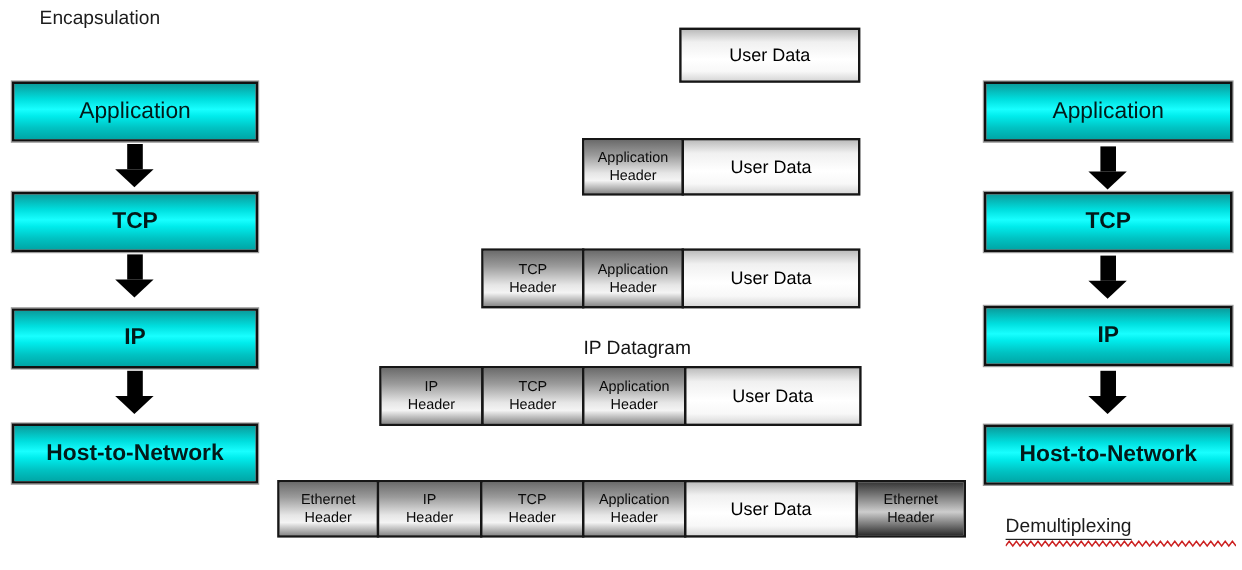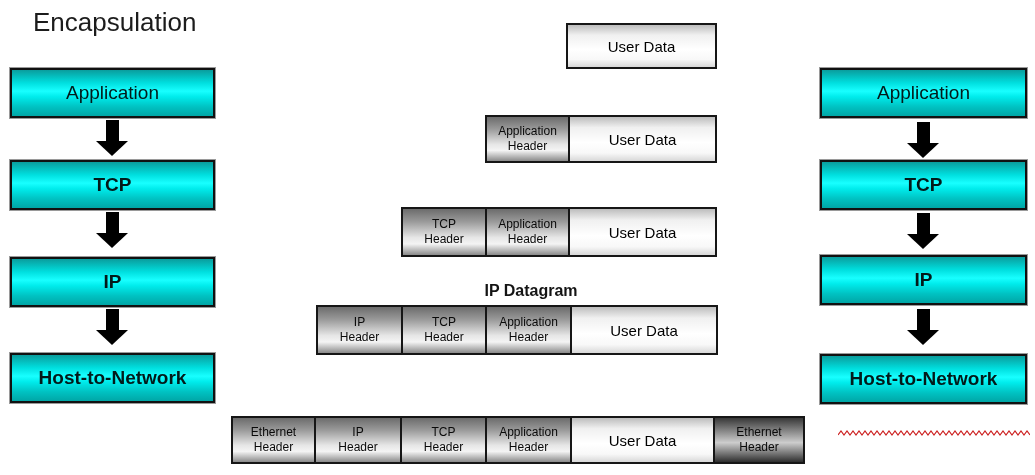--- a/index.html
+++ b/index.html
@@ -1,21 +1,21 @@
 <!DOCTYPE html>
 <html><head>
 <meta charset="utf-8">
 <style>
   * { margin:0; padding:0; box-sizing:border-box; }
   html,body { background:#ffffff; }
   body { font-family:"Liberation Sans","DejaVu Sans",sans-serif; color:#000; }
   #stage { position:relative; width:1035px; height:475px; background:#ffffff; overflow:hidden; }
 
   
-  .diagram-title { position:absolute; font-size:26px; color:#1c1c1c; letter-spacing:0px; }
+  .diagram-title { position:absolute; font-size:16px; color:#1c1c1c; letter-spacing:0px; }
   #encap-title { left:33px; top:7px; }
   #demux-wrap { left:838px; top:430px; }
   #demux-text { border-bottom:1px solid #222; padding-bottom:1px; display:inline-block; }
   #demux-wrap svg { display:block; margin-top:0px; }
 
   
   .stack-box {
     position:absolute; width:205px; height:50px;
     display:flex; align-items:center; justify-content:center;
     border:2px solid #111;
@@ -54,24 +54,24 @@
   }
   .cell .l { display:block; }
 
   .row-label { position:absolute; width:200px; text-align:center; font-size:16px; color:#141414; }
 
   
   #row1 { left:566px; top:23px;  } #row1 .cell { height:46px; }
   #row2 { left:485px; top:115px; } #row2 .cell { height:48px; }
   #row3 { left:401px; top:207px; } #row3 .cell { height:50px; }
   #row4 { left:316px; top:305px; } #row4 .cell { height:50px; }
-  #row5 { left:231px; top:400px;margin-top:16px; } #row5 .cell { height:48px; }
+  #row5 { left:231px; top:400px; } #row5 .cell { height:48px; }
 
   #lbl-tcp-segment     { left:460px; top:184px; }
-  #lbl-ip-datagram     { left:431px; top:282px;font-weight:bold; }
+  #lbl-ip-datagram     { left:431px; top:282px; }
   #lbl-ethernet-header { left:471px; top:380px; }
 </style>
 </head>
 <body>
 
 <div id="stage">
 
   <div id="encap-title" class="diagram-title">Encapsulation</div>
 
   <div class="stack-box col-left" style="top:68px">
@@ -118,20 +118,21 @@
   </div>
   <div class="down-arrow" style="left:907px; top:309px">
     <div class="stem"></div>
     <div class="head"></div>
   </div>
   <div class="stack-box col-right bold" style="top:354px">
     <span>Host-to-Network</span>
   </div>
 
   <div id="demux-wrap" class="diagram-title">
+    <span id="demux-text">Demultiplexing</span>
     <svg class="wavy" width="192" height="7">
       <path fill="none" stroke-width="1.2" stroke="#cc2020" d="M0 5 L3 1 L6 5 L9 1 L12 5 L15 1 L18 5 L21 1 L24 5 L27 1 L30 5 L33 1 L36 5 L39 1 L42 5 L45 1 L48 5 L51 1 L54 5 L57 1 L60 5 L63 1 L66 5 L69 1 L72 5 L75 1 L78 5 L81 1 L84 5 L87 1 L90 5 L93 1 L96 5 L99 1 L102 5 L105 1 L108 5 L111 1 L114 5 L117 1 L120 5 L123 1 L126 5 L129 1 L132 5 L135 1 L138 5 L141 1 L144 5 L147 1 L150 5 L153 1 L156 5 L159 1 L162 5 L165 1 L168 5 L171 1 L174 5 L177 1 L180 5 L183 1 L186 5 L189 1 L192 5"></path>
     </svg>
   </div>
 
   <div id="row1" class="enc-row">
     <div class="cell data-cell" style="width:151px">
       <span>User Data</span>
     </div>
   </div>

